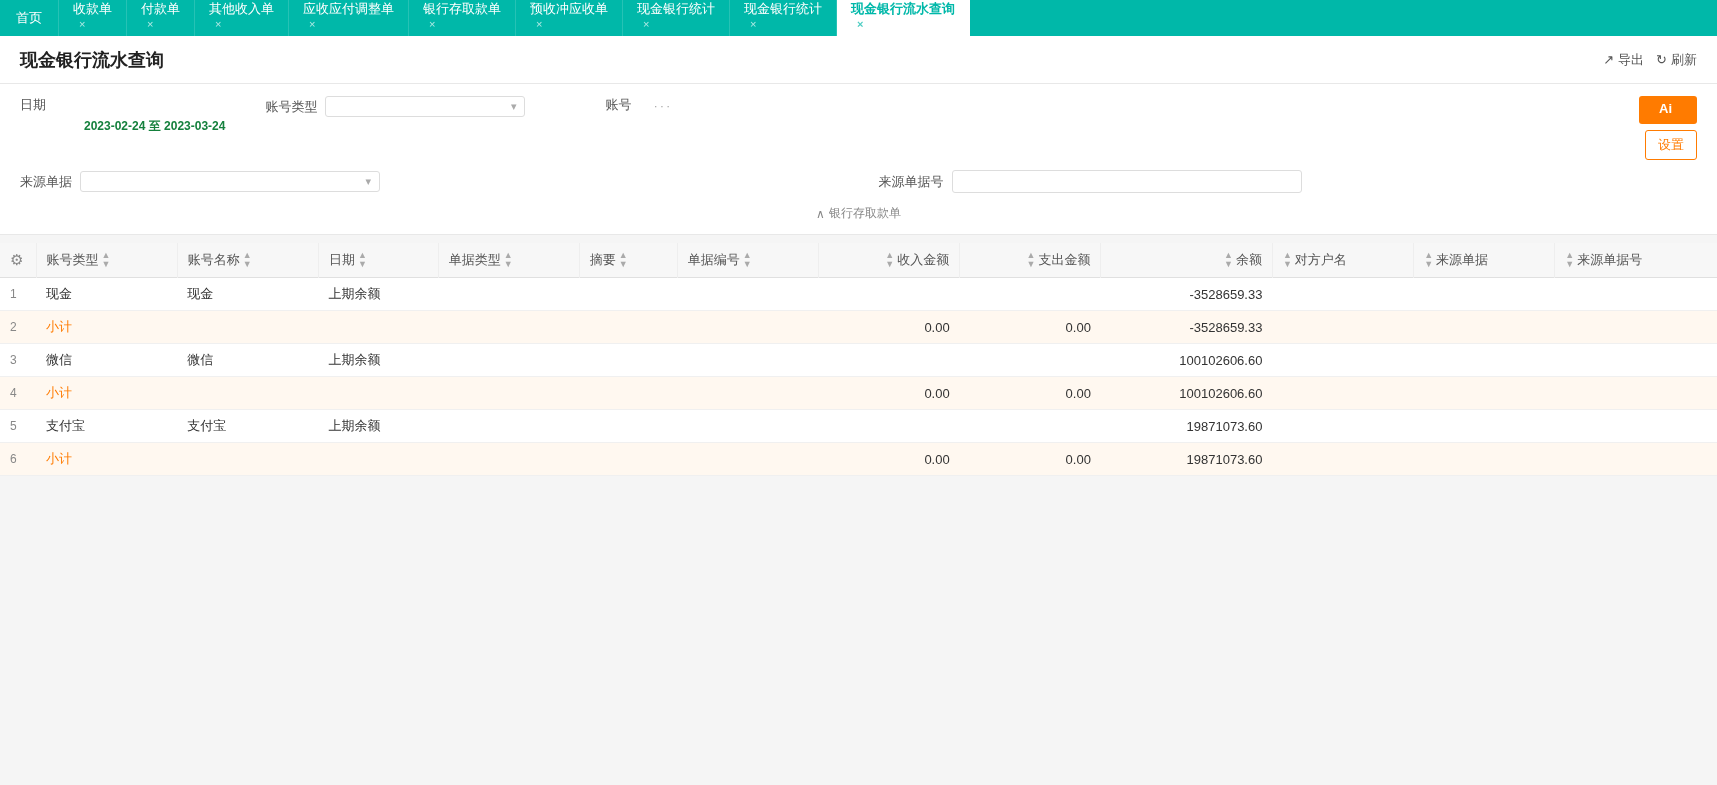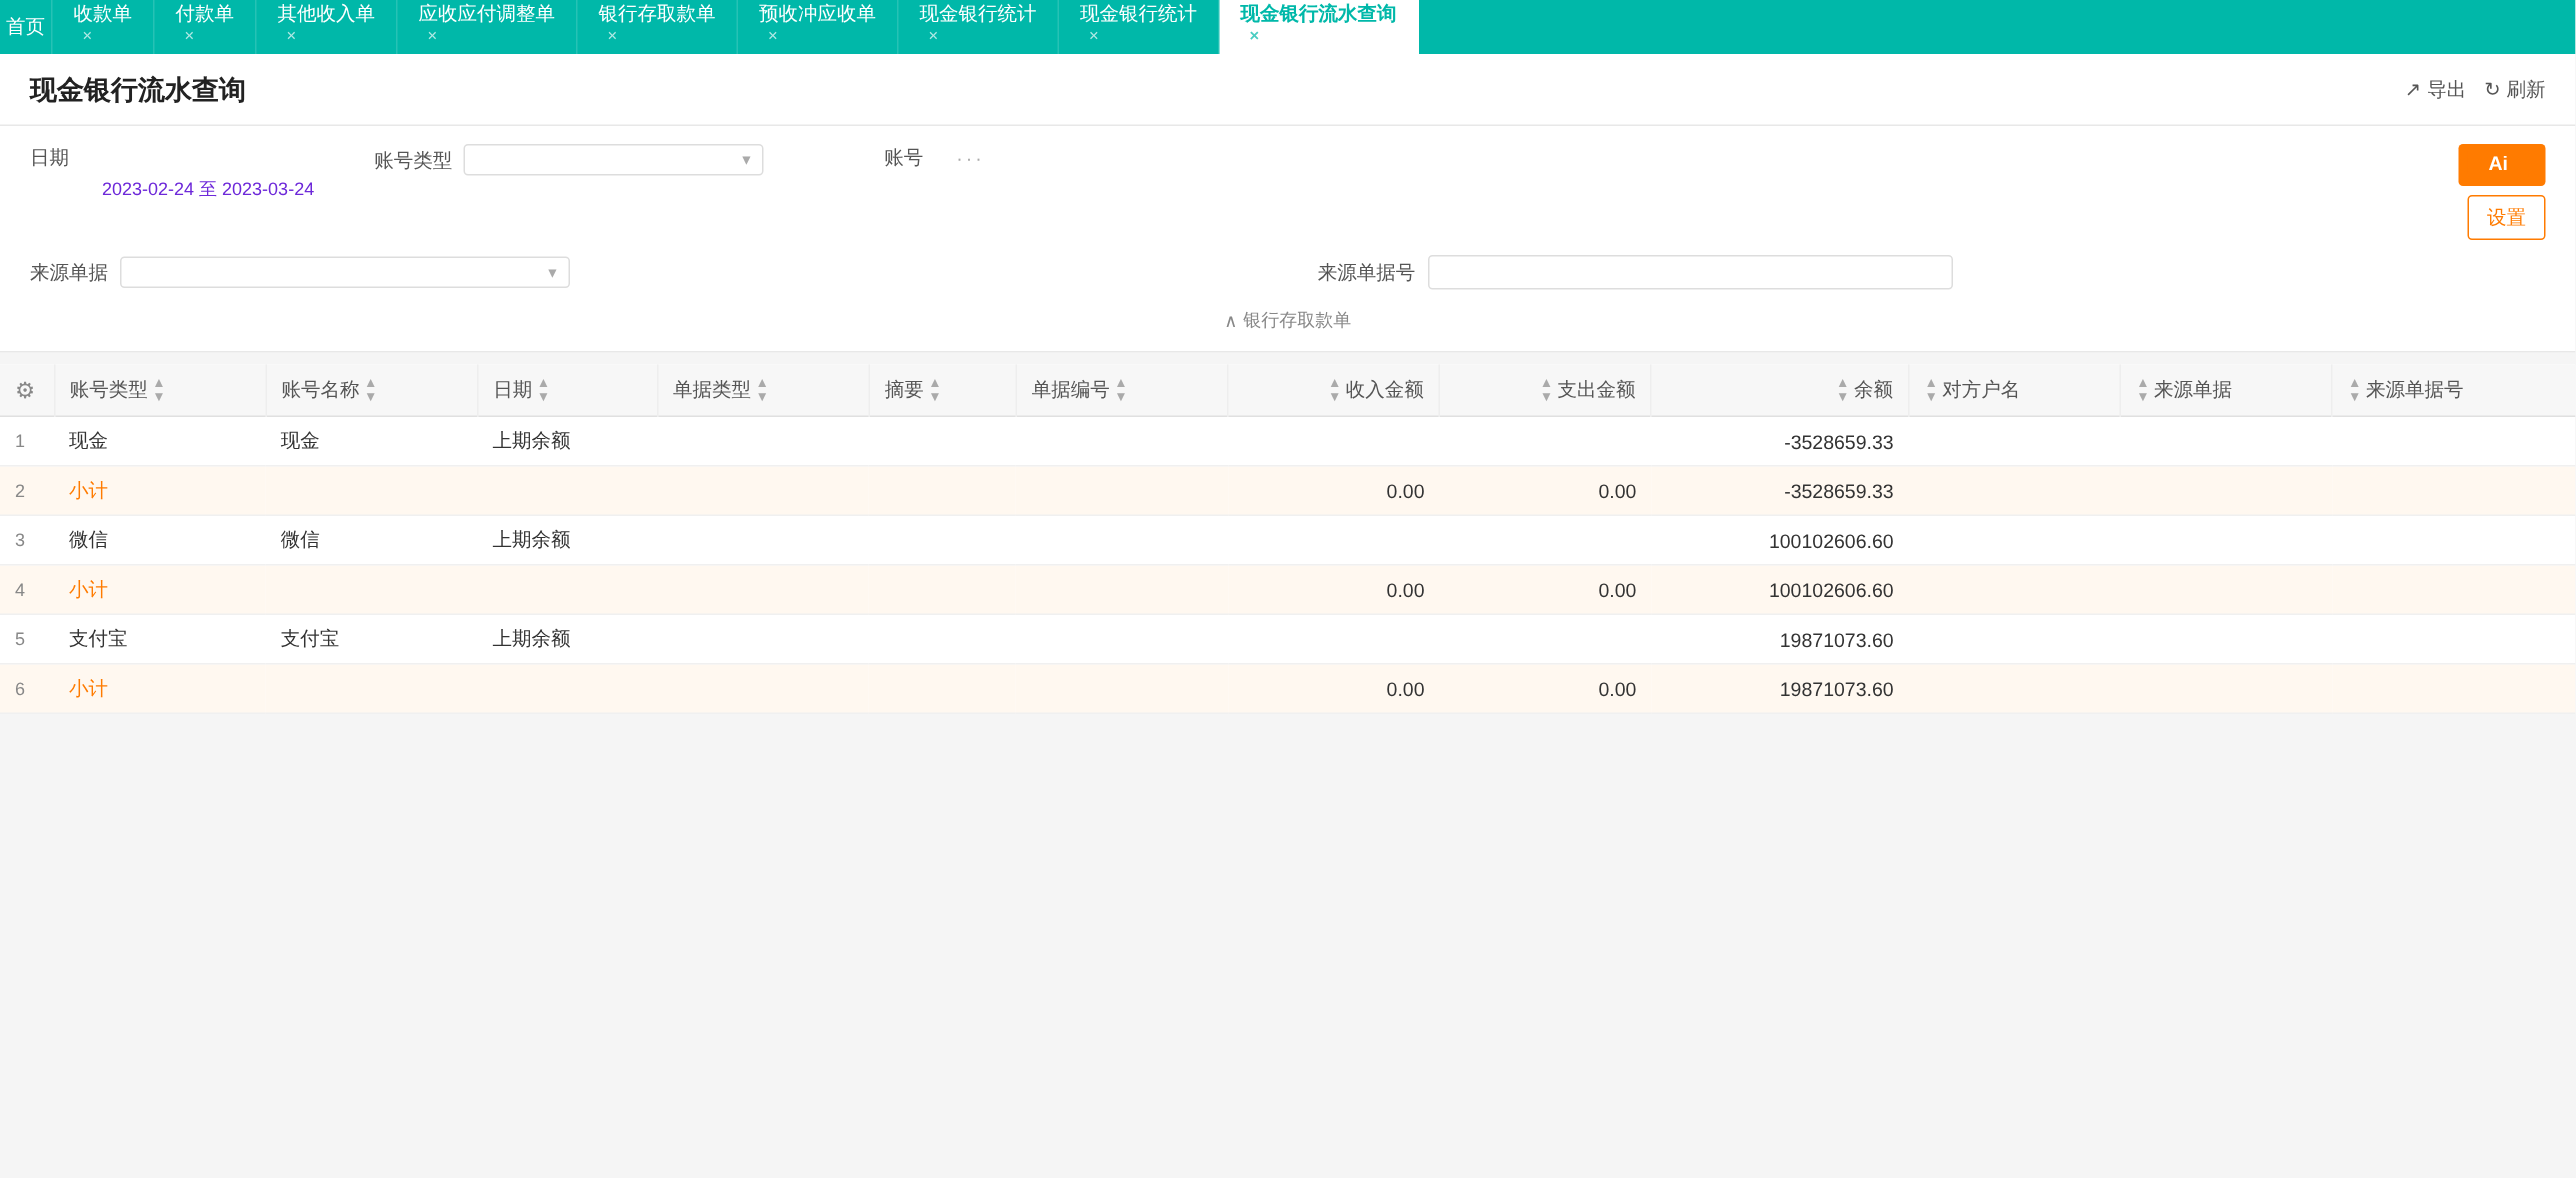--- a/index.html
+++ b/index.html
@@ -30,21 +30,21 @@
       background: #fff;
       color: #00b8a9;
       font-weight: bold;
     }
     .nav-item .close-x {
       margin-left: 6px;
       font-size: 11px;
       opacity: 0.7;
     }
     .nav-home {
-      padding: 0 4px;
+      padding: 0 16px;
       color: #fff;
       font-size: 13px;
       border-right: 1px solid rgba(255,255,255,0.15);
       height: 100%;
       display: flex;
       align-items: center;
       cursor: pointer;
     }
 
     
@@ -122,22 +122,23 @@
       border-radius: 2px;
     }
     .date-btn.active {
       background: #ff7b00;
       color: #fff;
       border-radius: 10px;
       padding: 2px 8px;
     }
     .date-range {
       font-size: 12px;
-      color: #6d28d9;
-      margin-left: 8px;
+      color: #15803d;
+      margin-left: 24px;
+      font-weight: bold;
     }
     .filter-select {
       display: flex;
       align-items: center;
       border: 1px solid #ddd;
       border-radius: 3px;
       padding: 3px 8px;
       min-width: 160px;
       cursor: pointer;
       background: #fff;

